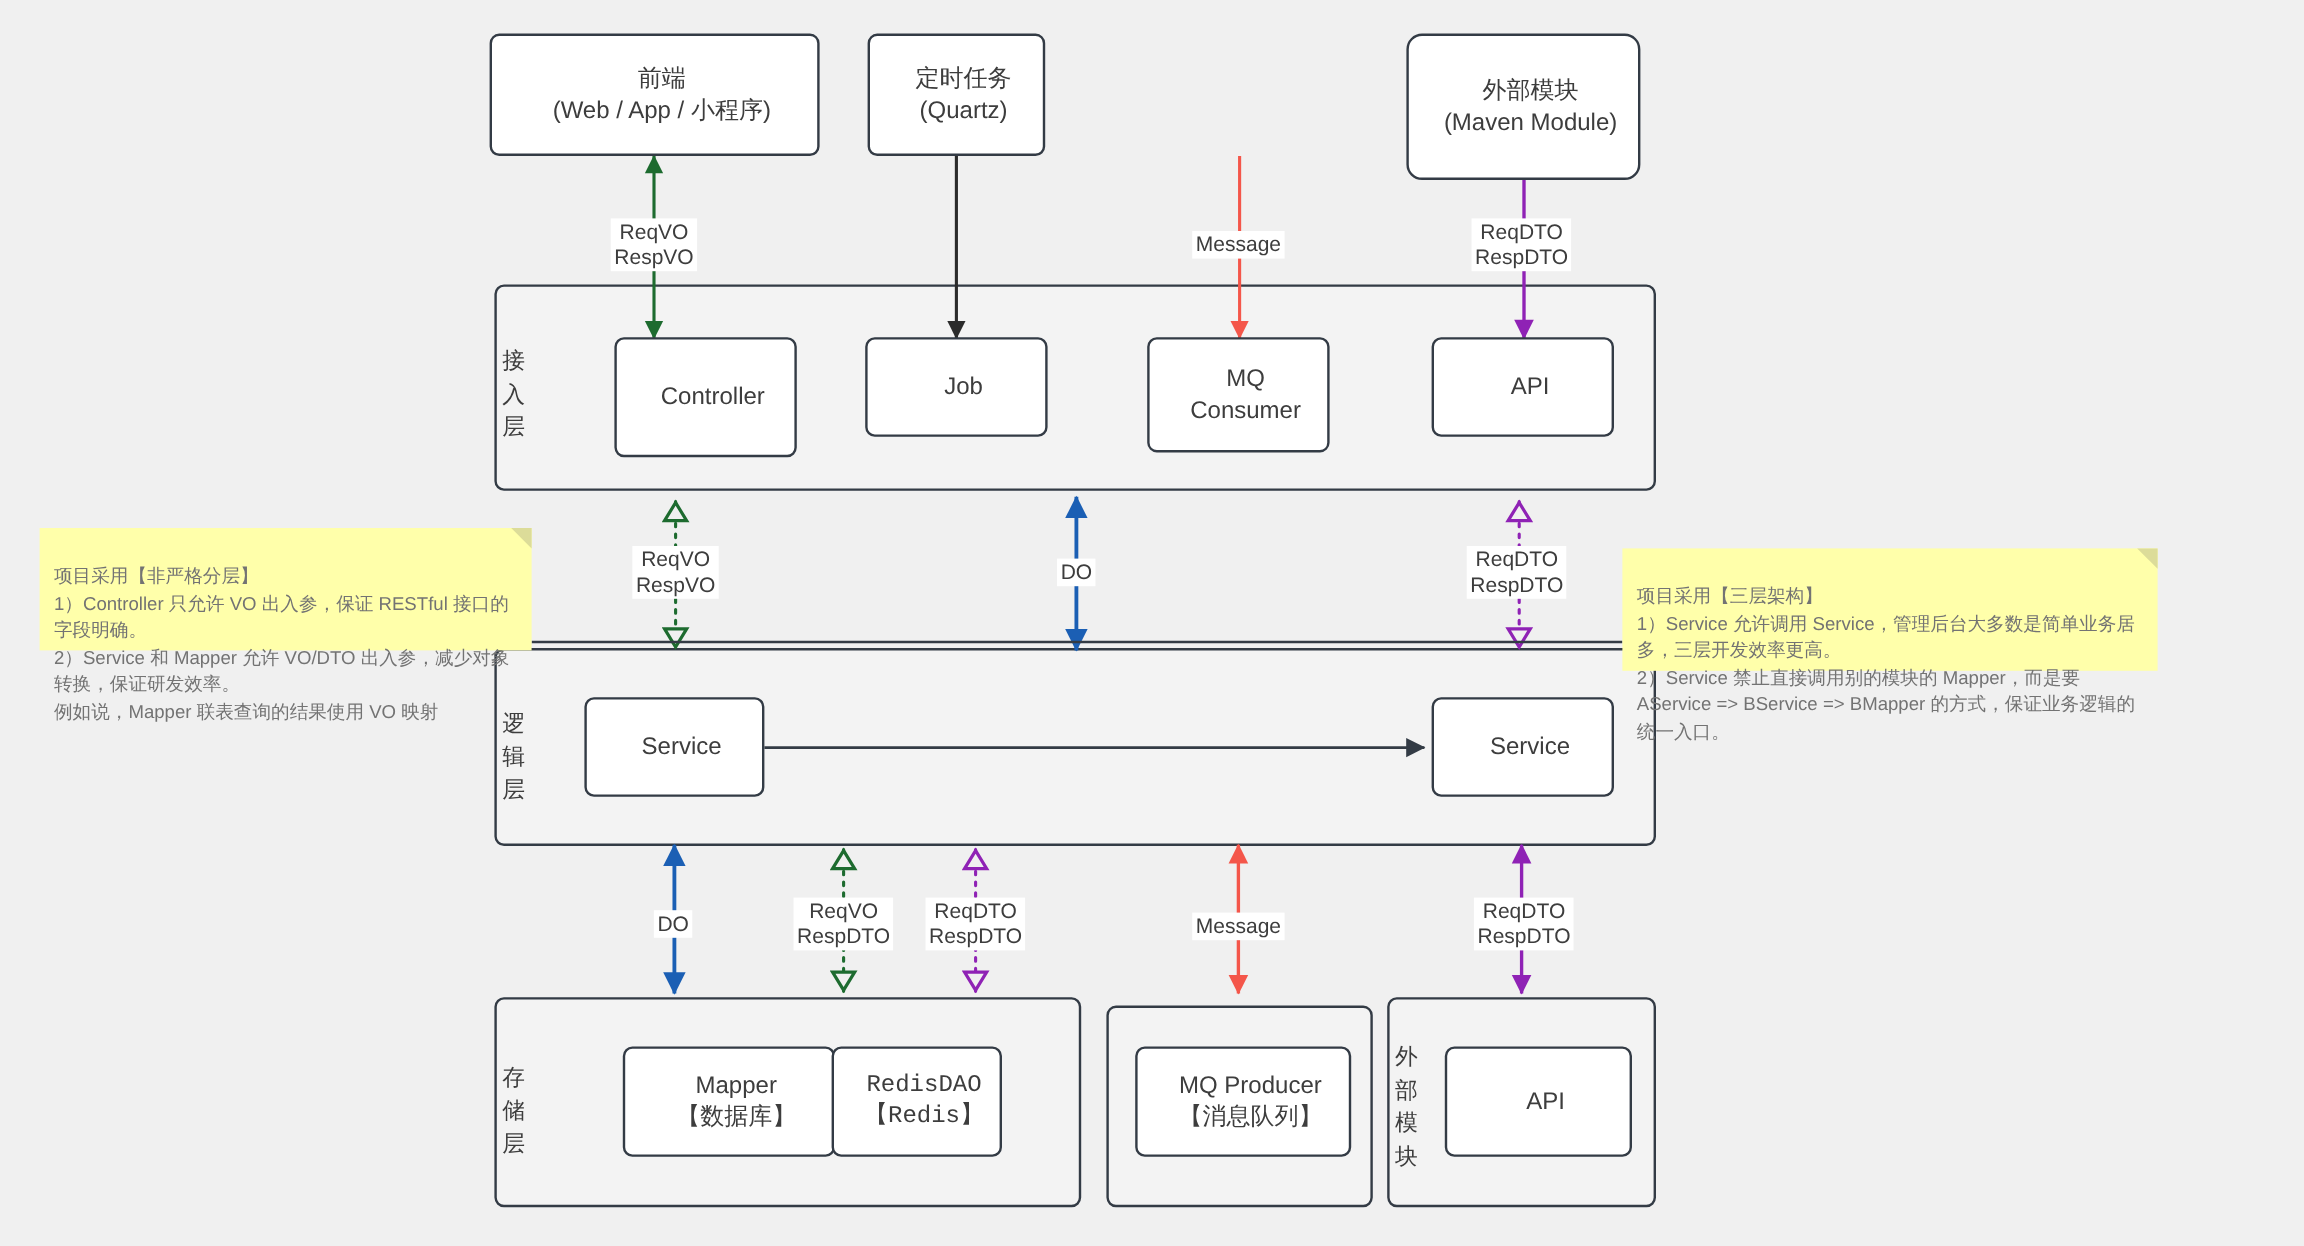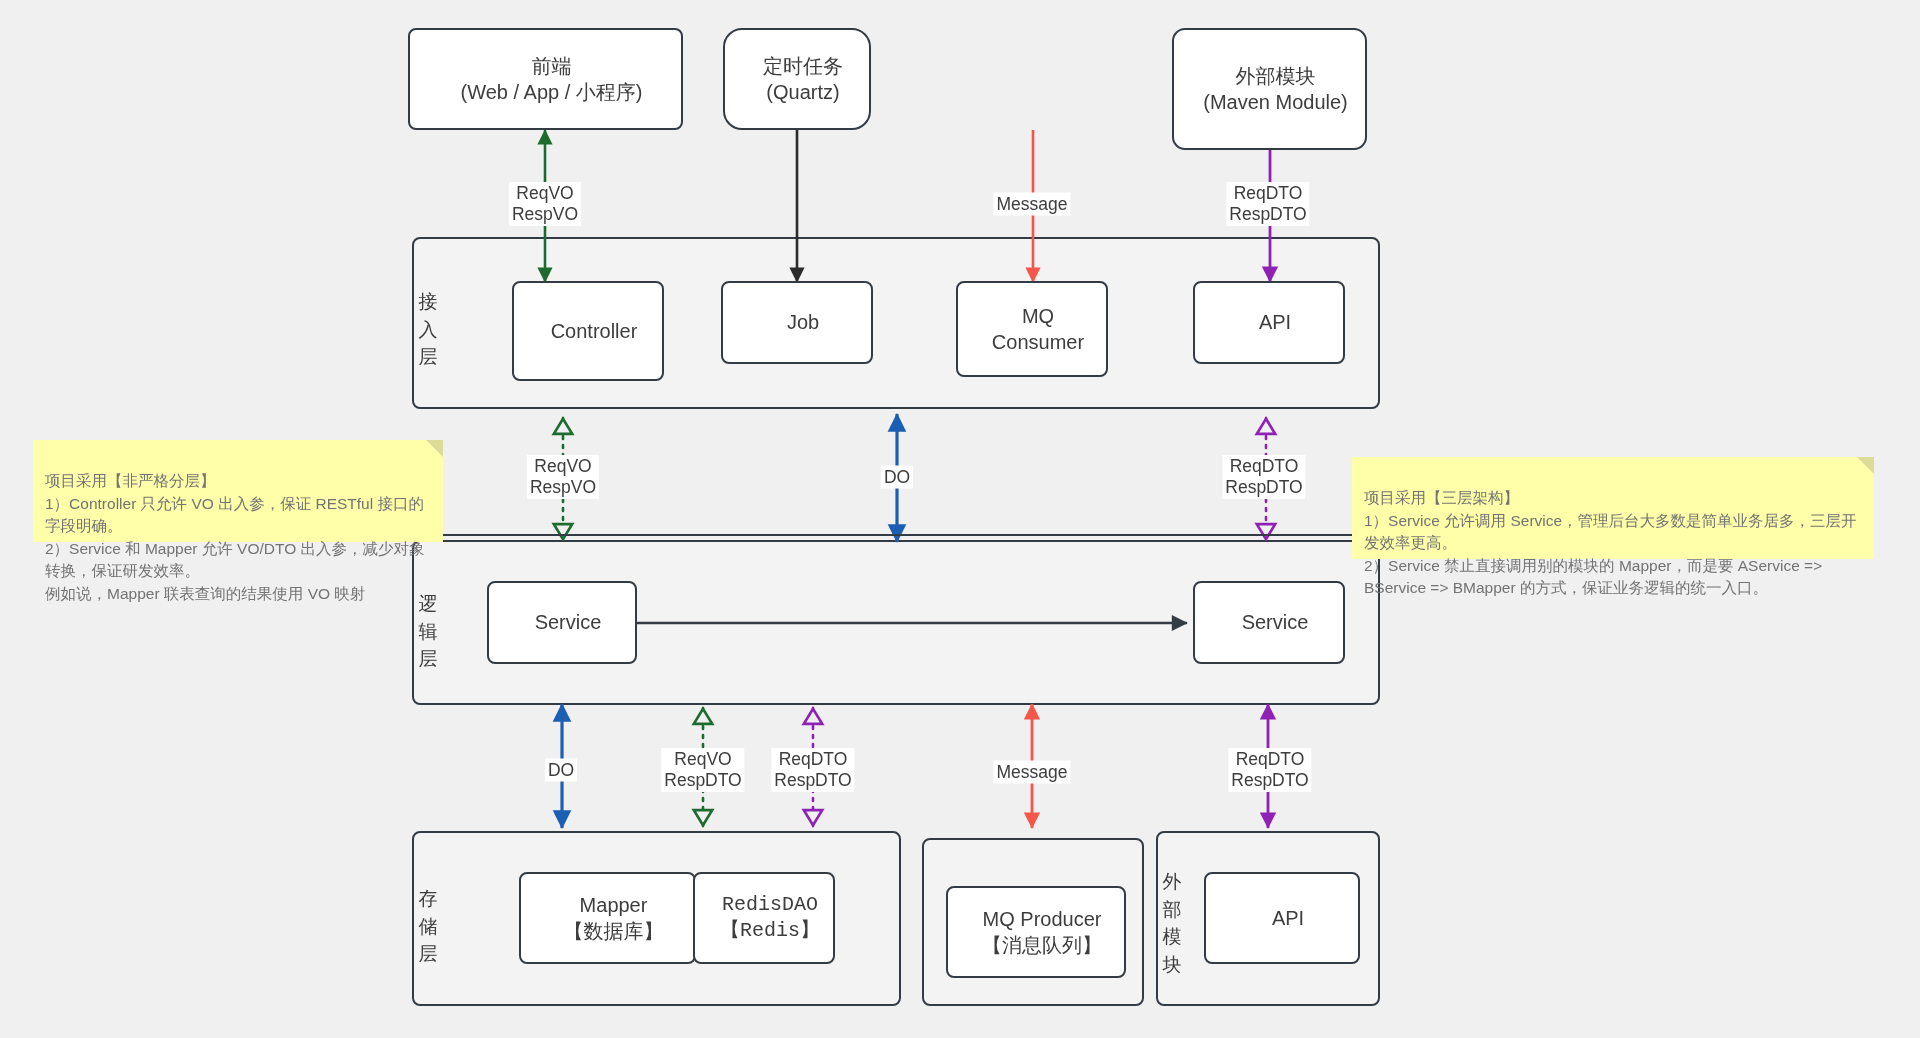--- a/index.html
+++ b/index.html
@@ -165,21 +165,21 @@
     </g>
 
     <g>
       <line x1="443" y1="535" x2="1352" y2="535" stroke="#333b45" stroke-width="2.2"></line>
     </g>
   </svg>
 
   <div class="node" style="left:408px;top:28px;width:275px;height:102px;">前端
 (Web / App / 小程序)</div>
 
-  <div class="node" style="left:723px;top:28px;width:148px;height:102px;border-radius:19px;">定时任务
+  <div class="node" style="left:723px;top:28px;width:148px;height:102px;">定时任务
 (Quartz)</div>
 
 
   <div class="node" style="left:1172px;top:28px;width:195px;height:122px;border-radius:13px;">外部模块
 (Maven Module)</div>
 
   <div class="layer" style="left:412px;top:237px;width:968px;height:172px;"></div>
   <div class="layer-title" style="left:415px;top:288px;white-space:pre-line;">接
 入
 层</div>
@@ -202,21 +202,21 @@
   <div class="layer-title" style="left:415px;top:885px;white-space:pre-line;">存
 储
 层</div>
 
   <div class="node" style="left:473px;top:872px;width:177px;height:92px;margin-left:46px;">Mapper
 【数据库】</div>
   <div class="node" style="left:693px;top:872px;width:142px;height:92px;font-family:Liberation Mono, monospace;">RedisDAO
 【Redis】</div>
 
   <div class="layer" style="left:922px;top:838px;width:222px;height:168px;"></div>
-  <div class="node" style="left:946px;top:872px;width:180px;height:92px;margin-top:14px;">MQ Producer
+  <div class="node" style="left:946px;top:872px;width:180px;height:92px;">MQ Producer
 【消息队列】</div>
 
   <div class="layer" style="left:1156px;top:831px;width:224px;height:175px;"></div>
   <div class="layer-title" style="left:1159px;top:868px;white-space:pre-line;">外
 部
 模
 块</div>
   <div class="node" style="left:1204px;top:872px;width:156px;height:92px;">API</div>
 
   <div class="elabel" style="left:545px;top:204px;">ReqVO
@@ -241,20 +241,20 @@
 RespDTO</div>
 
   <div class="note" style="left:33px;top:440px;width:410px;height:102px;">
     <span>项目采用【非严格分层】
 1）Controller 只允许 VO 出入参，保证 RESTful 接口的字段明确。
 2）Service 和 Mapper 允许 VO/DTO 出入参，减少对象转换，保证研发效率。
 例如说，Mapper 联表查询的结果使用 VO 映射</span>
     <span class="fold"></span>
   </div>
 
-  <div class="note" style="left:1352px;top:457px;width:522px;height:102px;">
+  <div class="note" style="left:1352px;top:457px;width:446px;height:102px;">
     <span>项目采用【三层架构】
 1）Service 允许调用 Service，管理后台大多数是简单业务居多，三层开发效率更高。
 2）Service 禁止直接调用别的模块的 Mapper，而是要 AService =&gt; BService =&gt; BMapper 的方式，保证业务逻辑的统一入口。</span>
     <span class="fold"></span>
   </div>
 
 </div>
 
 </body></html>

